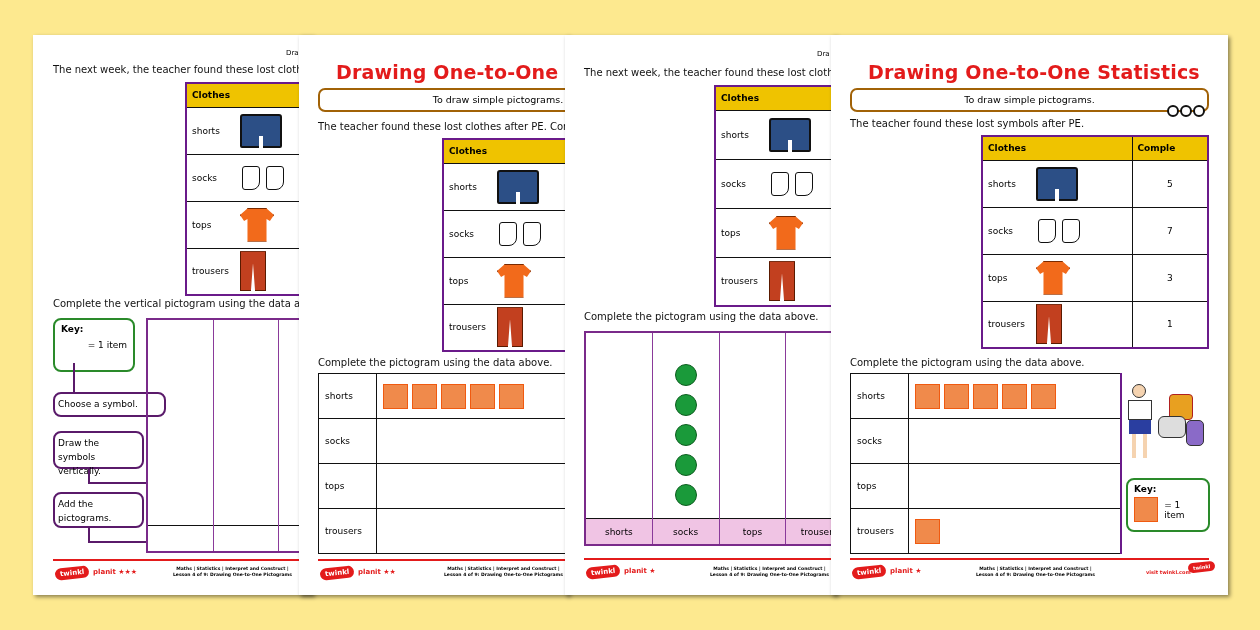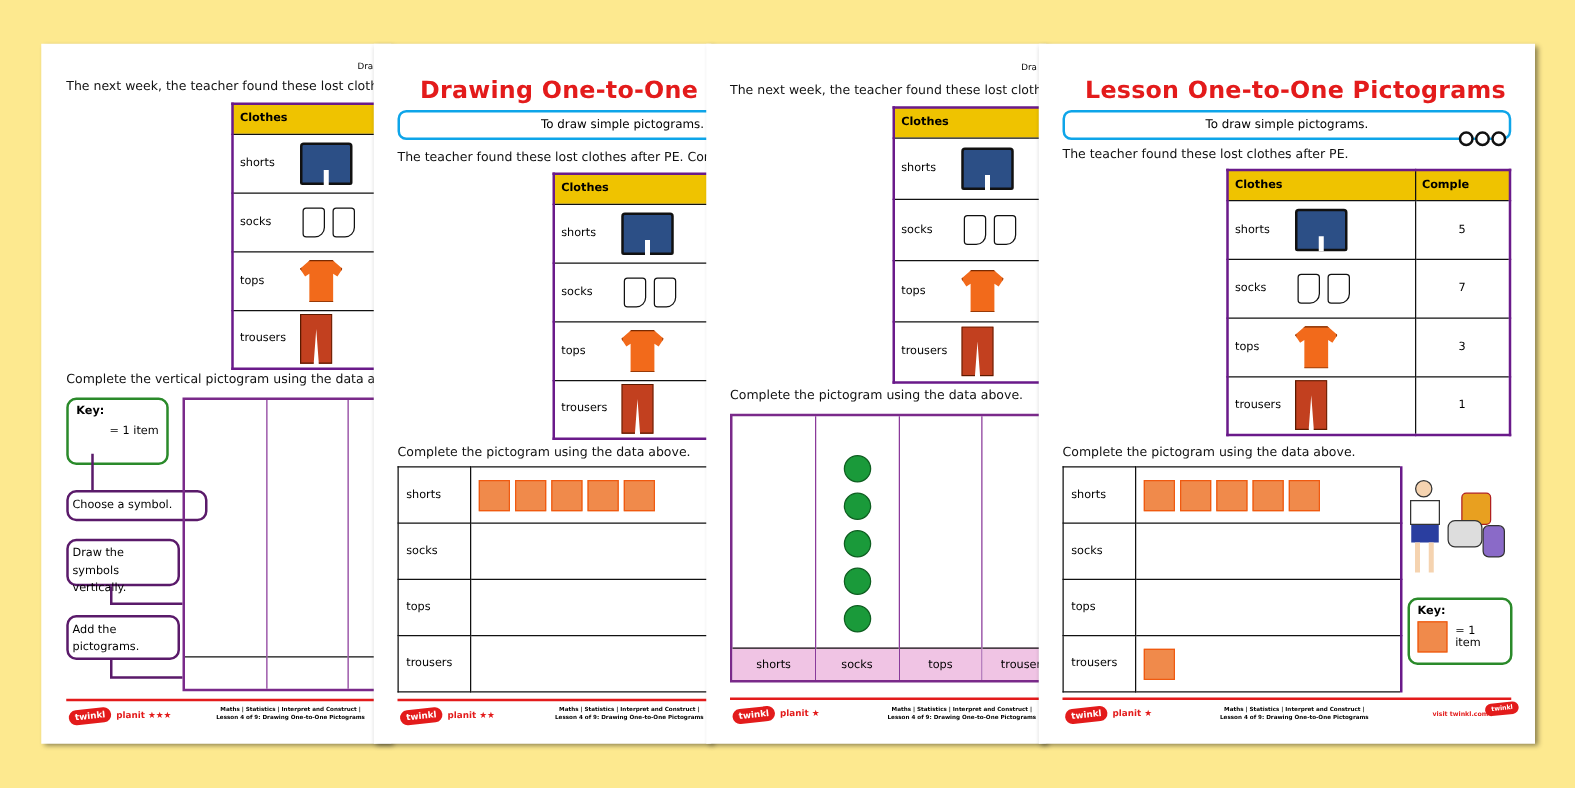--- a/index.html
+++ b/index.html
@@ -12,21 +12,21 @@
   .sheet {
     position: absolute; background: #fff;
     box-shadow: 2px 2px 4px rgba(0,0,0,0.45);
     overflow: hidden;
   }
   .title {
     position: absolute; color: #e31b1b; font-weight: bold;
     font-size: 19px; white-space: nowrap; letter-spacing: 0.2px;
   }
   .lo-box {
-    position: absolute; border: 2px solid #0ea5e9; border-radius: 7px;
+    position: absolute; border: 2px solid #a16207; border-radius: 7px;
     height: 24px; font-size: 9.5px; text-align: center; line-height: 20px;
   }
   .circles { position: absolute; right: 2px; bottom: -7px; display: flex; gap: 1px; }
   .circles span { width: 12px; height: 12px; border: 2px solid #111; border-radius: 50%; background: #fff; display: inline-block; }
   .intro { position: absolute; font-size: 10px; white-space: nowrap; color: #111; }
   .small-hdr { position: absolute; font-size: 7px; font-weight: normal; white-space: nowrap; }
   table { border-collapse: collapse; }
   .data-table { position: absolute; border: 2px solid #6a1a8a; }
   .data-table td, .data-table th { border: 1px solid #111; font-size: 9px; text-align: left; padding: 0 5px; }
   .data-table th { background: #efc300; font-weight: bold; height: 24px; border-bottom: 1px solid #111; }
@@ -218,30 +218,30 @@
   <div class="footer-line" style="left:19px;top:523px;width:260px;"></div>
   <div class="logo" style="left:21px;top:531px;">twinkl</div>
   <div class="planit" style="left:59px;top:532px;"><span>planit</span> <span>★</span></div>
   <div class="foot-txt" style="left:145px;top:531px;">
       <div>Maths | Statistics | Interpret and Construct |</div>
       <div>Lesson 4 of 9: Drawing One-to-One Pictograms</div>
     </div>
 </div>
 
 <div class="sheet" style="left:831px;top:35px;width:397px;height:560px;">
-  <div class="title" style="left:37px;top:26px;">Lesson One-to-One Pictograms</div>
+  <div class="title" style="left:37px;top:26px;">Drawing One-to-One Statistics</div>
   <div class="lo-box" style="left:19px;top:53px;width:359px;">
     <span>To draw simple pictograms.</span>
     <div class="circles">
         <span></span>
         <span></span>
         <span></span>
       </div>
   </div>
-  <div class="intro" style="left:19px;top:83px;">The teacher found these lost clothes after PE.</div>
+  <div class="intro" style="left:19px;top:83px;">The teacher found these lost symbols after PE.</div>
   <table class="data-table" style="left:150px;top:100px;width:228px;">
     <tbody>
         <tr>
           <th style="width:150px;">Clothes</th>
           <th>Comple</th>
         </tr>
     <tr>
           <td style="height:47px;"><span class="cell-name">shorts</span><span class="img shorts"></span></td>
           <td class="num">5</td>
         </tr>

